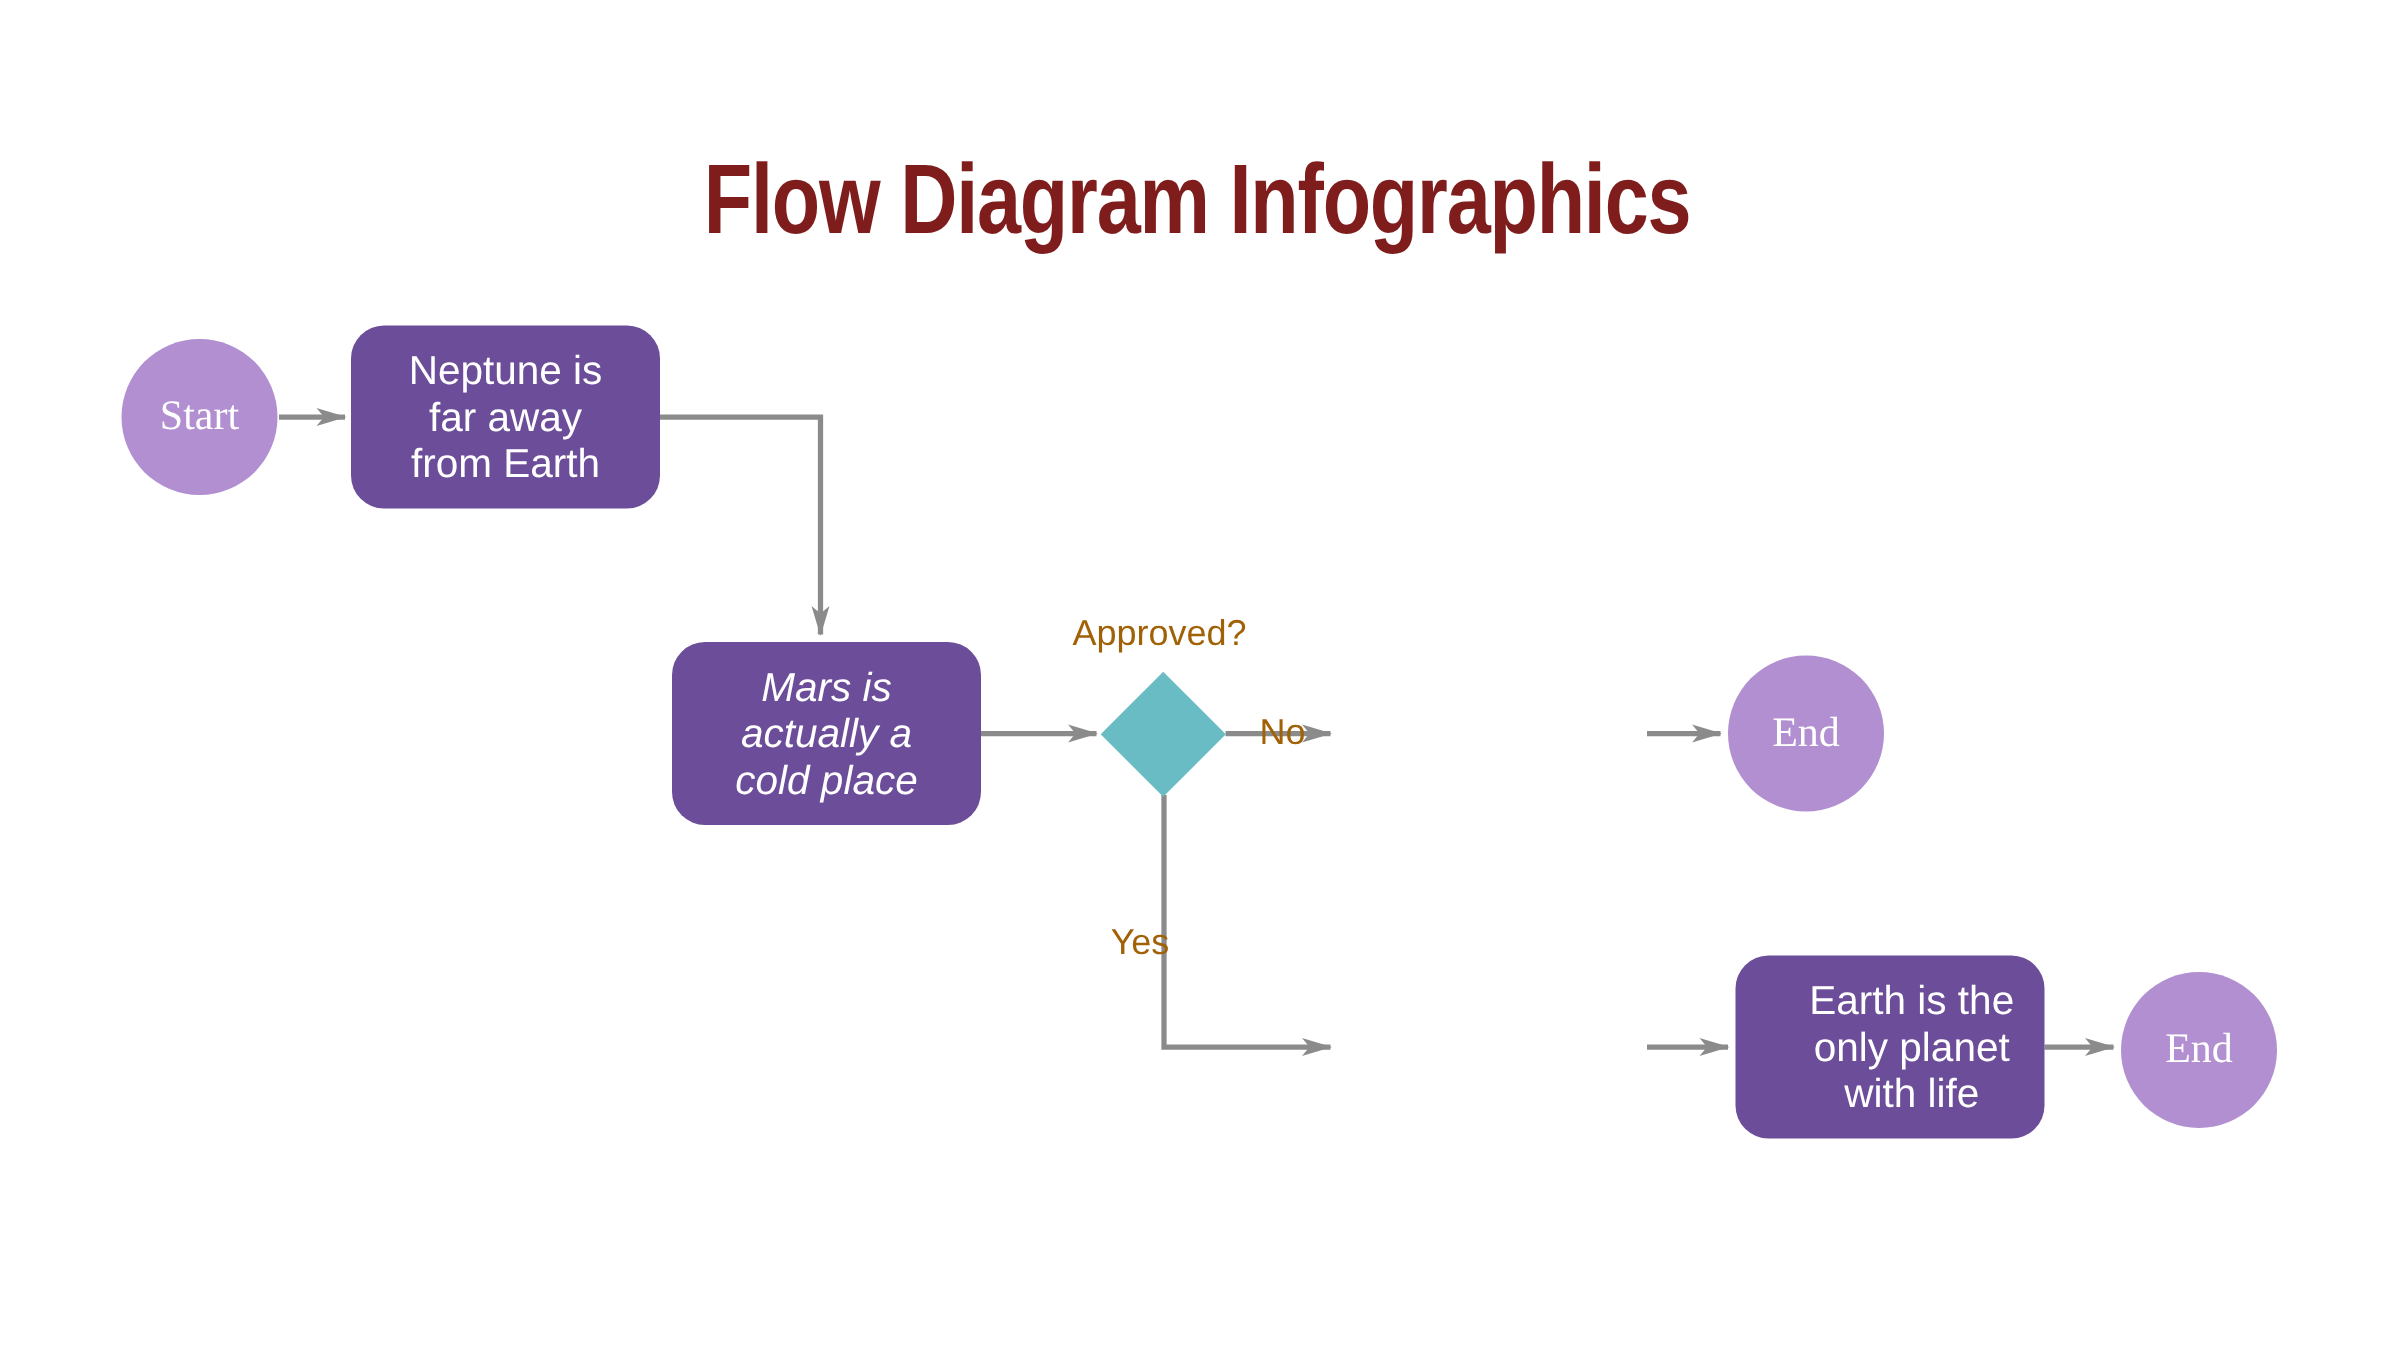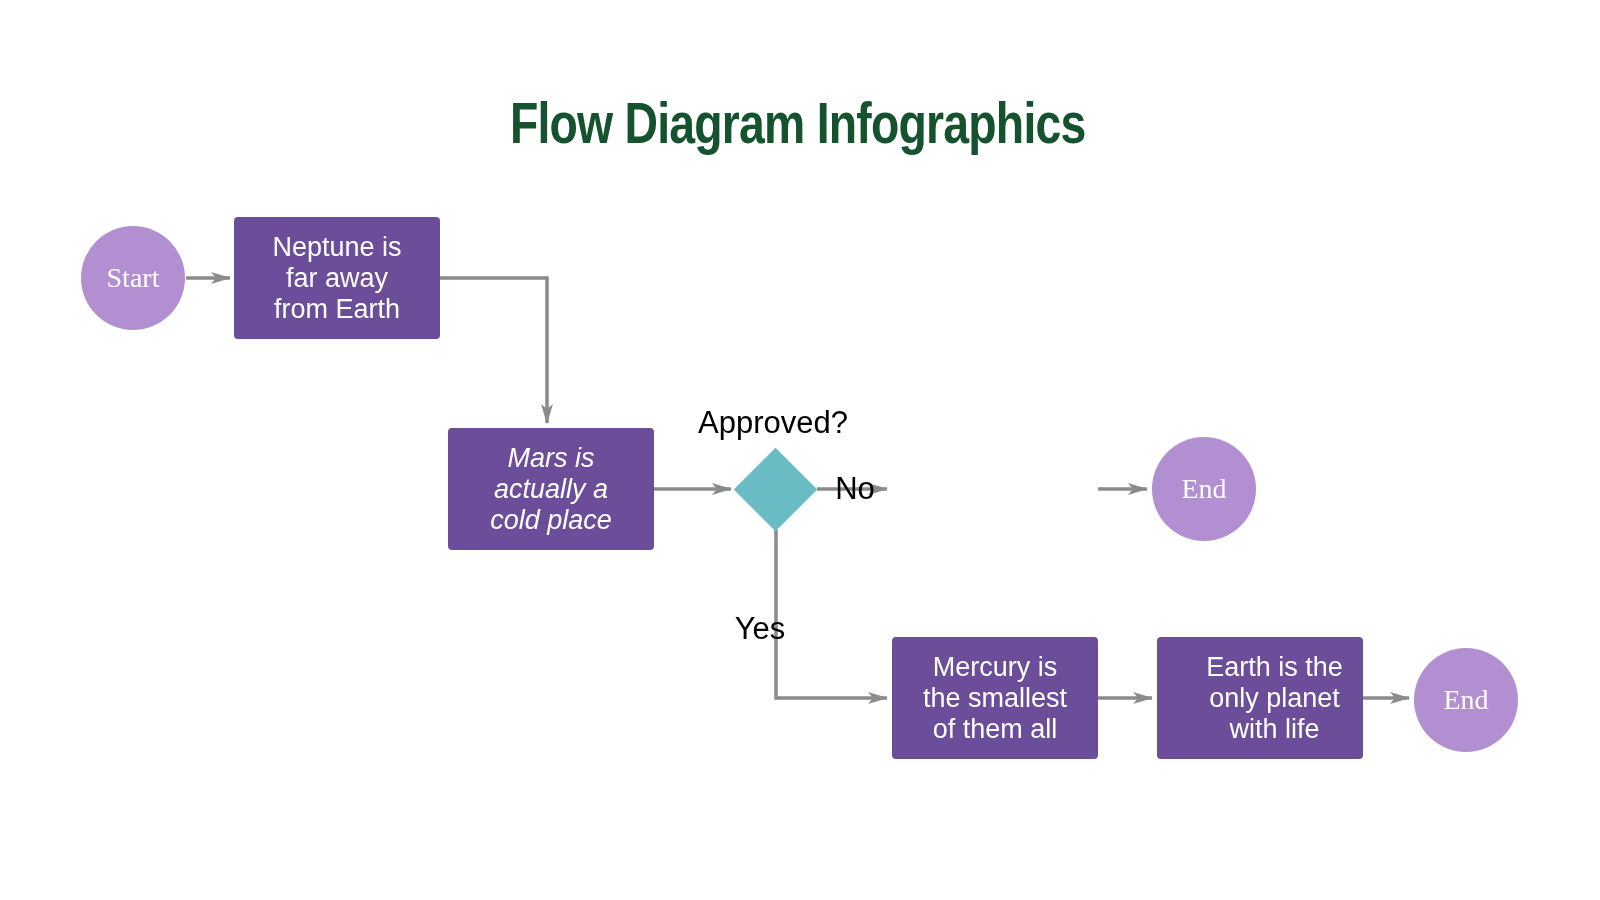--- a/index.html
+++ b/index.html
@@ -7,22 +7,22 @@
     position:relative;
     width:1600px;height:900px;
     background:#ffffff;
     overflow:hidden;
     font-family:"Liberation Sans", sans-serif;
   }
   .title{
     position:absolute;
     left:0;right:4px;top:52px;
     text-align:center;
-    color:#14532d;
-    font-size:58px;
+    color:#7f1d1d;
+    font-size:66px;
     font-weight:700;
     line-height:1.1;
     letter-spacing:-1px;
     white-space:nowrap;
   }
   .title .condense{
     display:inline-block;
     transform:scaleX(0.8);
     transform-origin:50% 50%;
   }
@@ -30,40 +30,40 @@
   .node{
     position:absolute;
     display:flex;align-items:center;justify-content:center;
     text-align:center;
     color:#ffffff;
     box-sizing:border-box;
   }
   .process{
     width:206px;height:122px;
     background:#6b4d99;
-    border-radius:4px;
+    border-radius:22px;
     font-size:27px;line-height:31px;
     white-space:pre-line;
   }
   .terminal{
     width:104px;height:104px;
     background:#b18fd0;
     border-radius:50%;
     font-size:28px;
     font-family:Liberation Serif, serif;
   }
   .decision{
     width:59px;height:59px;
     background:#6abcc4;
     transform:rotate(45deg);
   }
   .flow-label{
     position:absolute;
-    color:#000000;
-    font-size:31px;
+    color:#a16207;
+    font-size:24px;
     line-height:34px;
     transform:translateX(-50%);
     white-space:nowrap;
   }
   
   #node-start   {left:81px;  top:226px;}
   #node-neptune {left:234px; top:217px;}
   #node-mars    {left:448px; top:428px;font-style:italic;}
   #node-decision{left:746px; top:460px;}
   #node-jupiter {left:892px; top:428px;}
@@ -122,25 +122,20 @@
 
   <div id="label-no" class="flow-label">No</div>
 
   <div id="label-yes" class="flow-label">Yes</div>
 
 
   <div id="node-end-no" class="node terminal">
     <span>End</span>
   </div>
 
-  <div id="node-mercury" class="node process">
-    <span>Mercury is
-the smallest
-of them all</span>
-  </div>
 
   <div id="node-earth" class="node process">
     <span>Earth is the
 only planet
 with life</span>
   </div>
 
   <div id="node-end-yes" class="node terminal">
     <span>End</span>
   </div>

